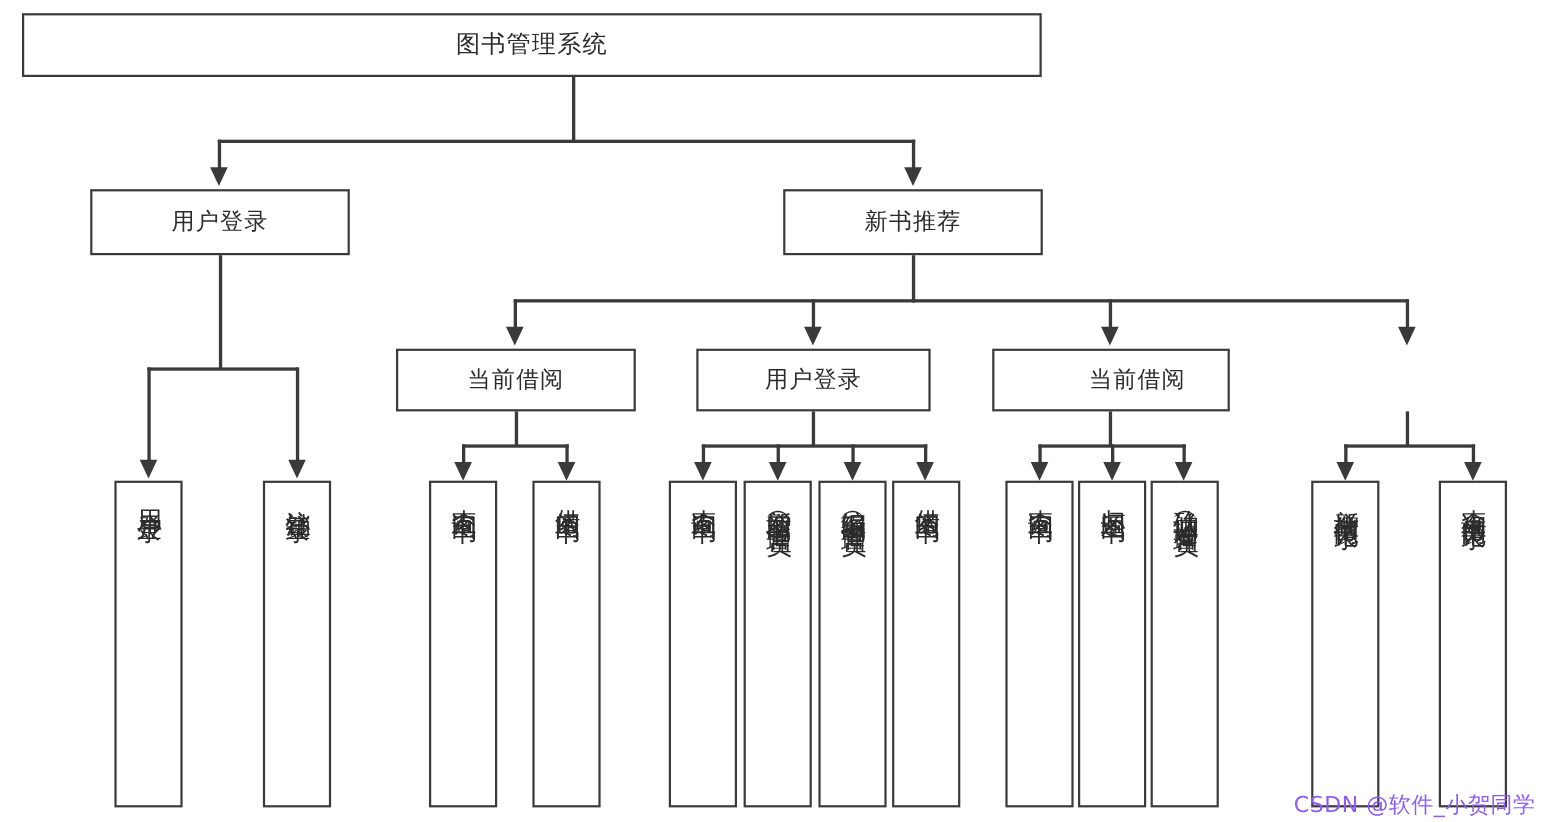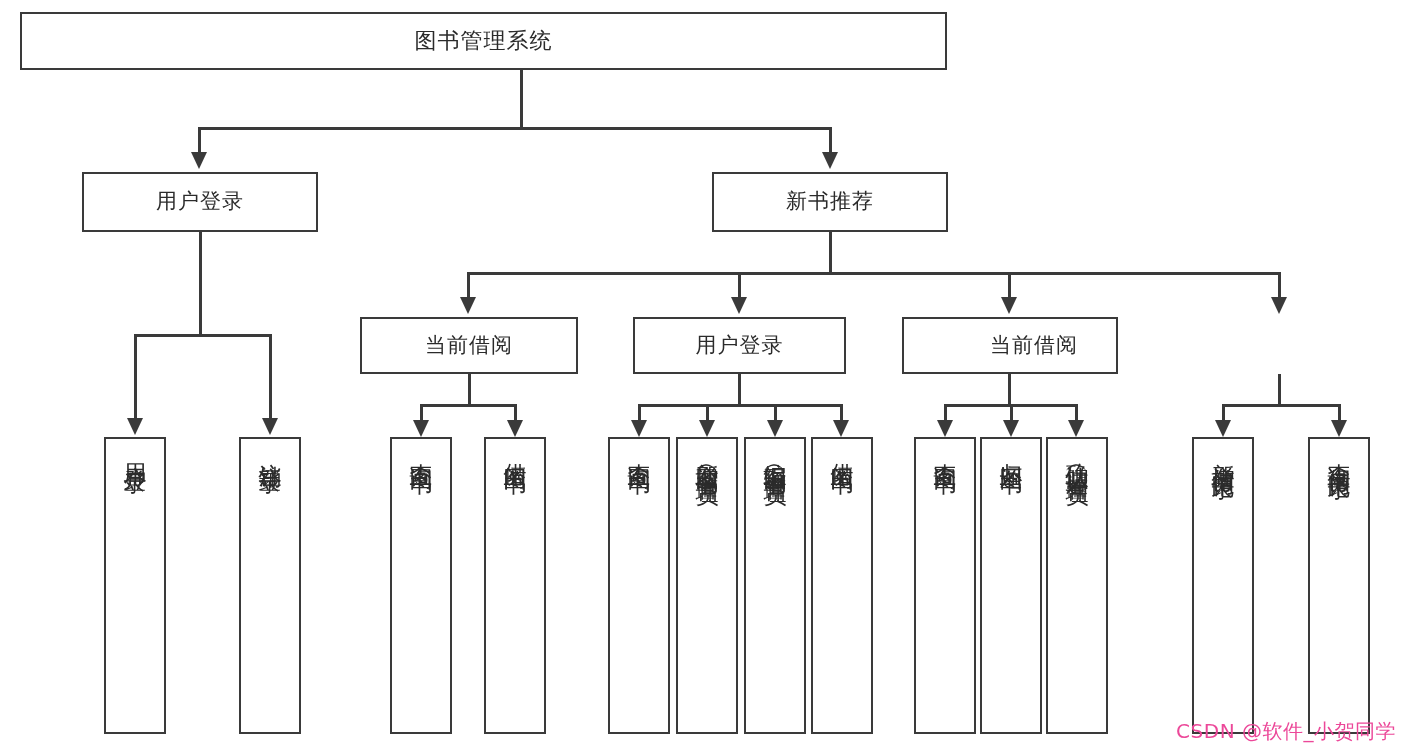--- a/index.html
+++ b/index.html
@@ -65,21 +65,21 @@
     border-left:8px solid transparent;
     border-right:8px solid transparent;
     border-top:17px solid #3a3a3a;
   }
   
   #watermark{
     position:absolute;
     right:9px;
     bottom:2px;
     font-size:20px;
-    color:#ec4899;
+    color:#8b5cf6;
     letter-spacing:0.5px;
     white-space:nowrap;
     user-select:none;
   }
 </style>
 </head>
 <body>
 
 <div id="canvas">
 

